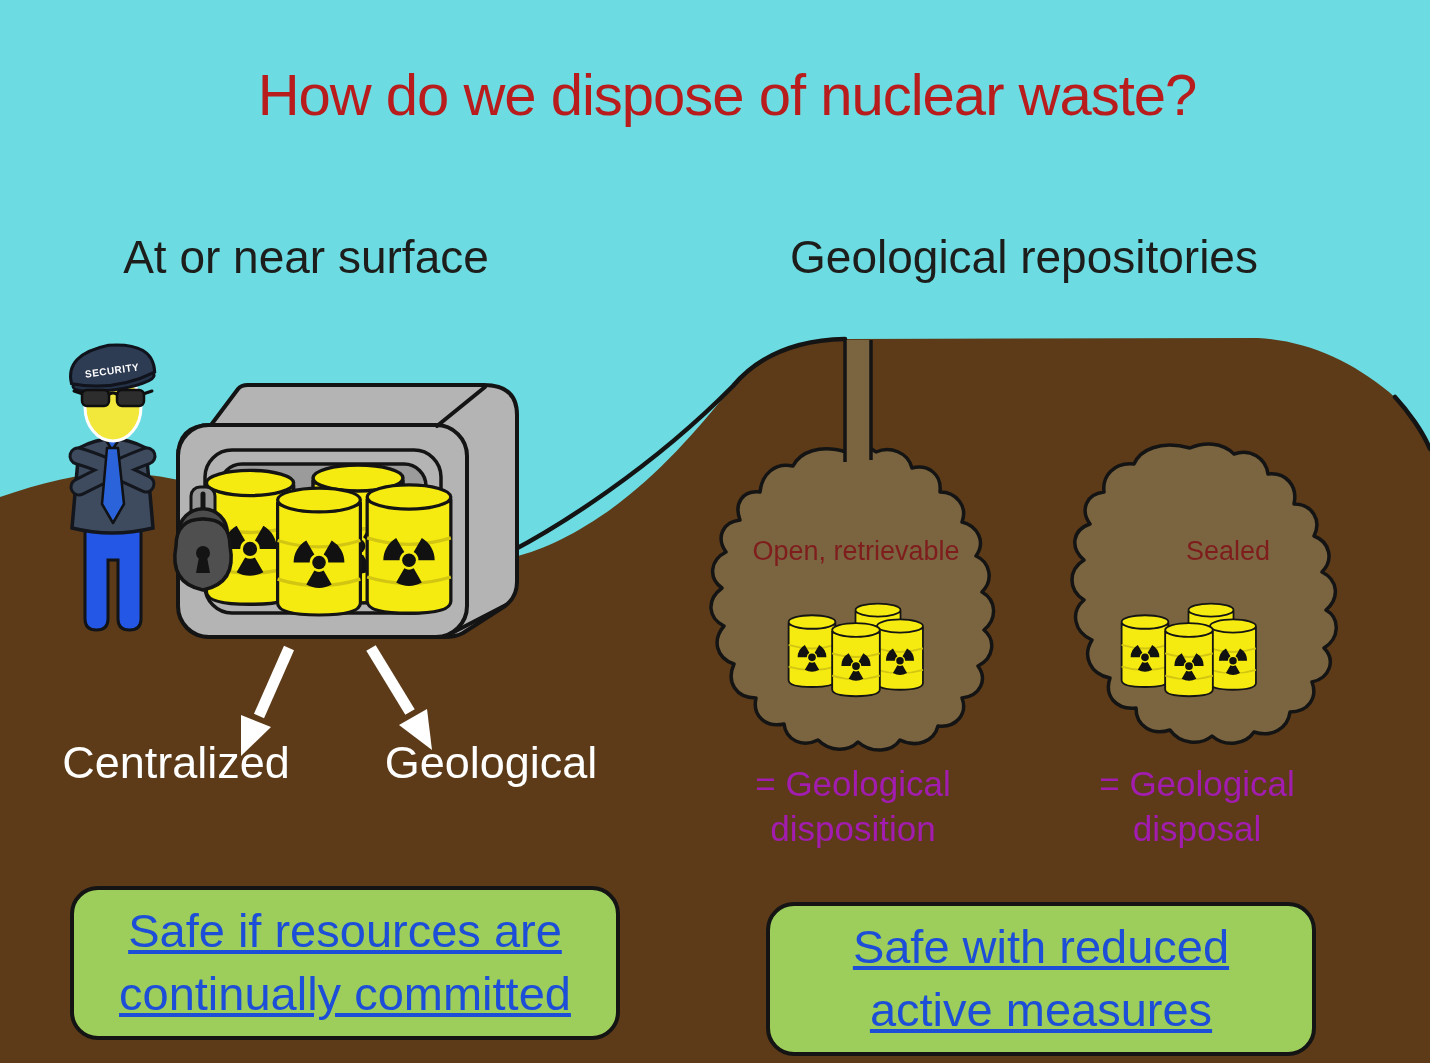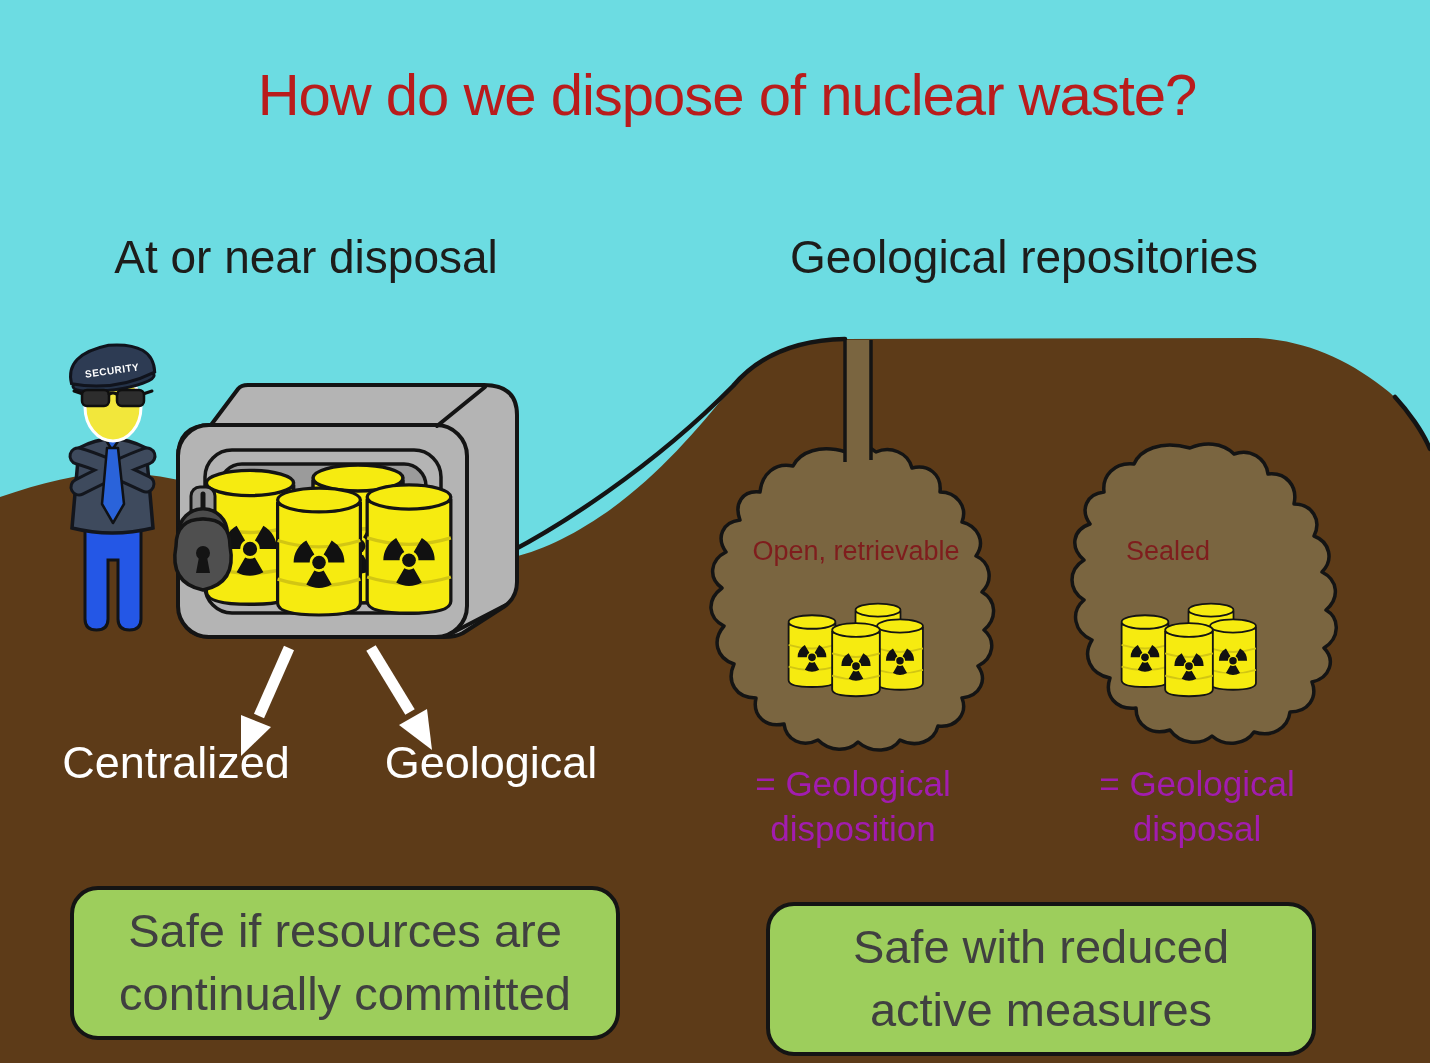--- a/index.html
+++ b/index.html
@@ -14,35 +14,35 @@
   .label{position:absolute;white-space:pre-line;text-align:center;transform:translateX(-50%);line-height:1;}
   .title{top:66px;left:727px;font-size:58px;letter-spacing:-1px;color:#b91c1c;white-space:nowrap;}
   .section-heading{top:234px;font-size:46px;color:#1d1d1b;white-space:nowrap;}
   .heading-surface{left:306px;}
   .heading-geo{left:1024px;}
   .option-label{top:740px;font-size:45px;color:#ffffff;white-space:nowrap;}
   .option-centralized{left:176px;}
   .option-distributed{left:491px;}
   .cave-label{top:538px;font-size:27px;color:#7f1d1d;white-space:nowrap;}
   .cave-open-label{left:856px;}
-  .cave-sealed-label{left:1168px;}
+  .cave-sealed-label{left:1228px;}
   .equals-label{top:762px;font-size:35px;line-height:1.28;color:#a21caf;}
   .equals-open{left:853px;}
   .equals-sealed{left:1197px;}
   .verdict-box{
     position:absolute;top:886px;width:550px;height:154px;
     background:#9dce5c;border:4px solid #141414;border-radius:28px;
     box-sizing:border-box;
     display:flex;align-items:center;justify-content:center;
   }
   .verdict-left{left:70px;}
   .verdict-right{left:766px;margin-top:16px;}
   .verdict-text{
-    font-size:47px;line-height:1.34;color:#404040;
-    text-align:center;white-space:pre-line;
+    font-size:47px;line-height:1.34;color:#1d4ed8;
+    text-align:center;white-space:pre-line;text-decoration:underline;
   }
 </style>
 </head>
 <body>
 
 <div class="stage">
 
   <svg class="scene" viewBox="0 0 1430 1063">
     <defs>
 
@@ -169,21 +169,21 @@
       <polygon points="241,756 271,727 241,715" fill="#ffffff"></polygon>
     </g>
     <g>
       <path d="M 371,648 L 410,712" stroke="#ffffff" stroke-width="11"></path>
       <polygon points="432,750 427,709 399,725" fill="#ffffff"></polygon>
     </g>
   </svg>
 
   <div class="label title">How do we dispose of nuclear waste?</div>
 
-  <div class="label section-heading heading-surface">At or near disposal</div>
+  <div class="label section-heading heading-surface">At or near surface</div>
   <div class="label section-heading heading-geo">Geological repositories</div>
 
   <div class="label option-label option-centralized">Centralized</div>
   <div class="label option-label option-distributed">Geological</div>
 
   <div class="label cave-label cave-open-label">Open, retrievable</div>
   <div class="label cave-label cave-sealed-label">Sealed</div>
 
   <div class="label equals-label equals-open">= Geological
 disposition</div>

